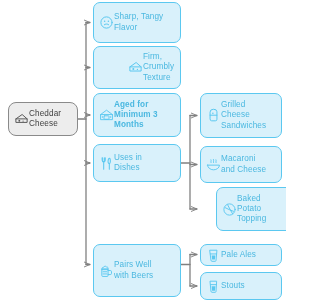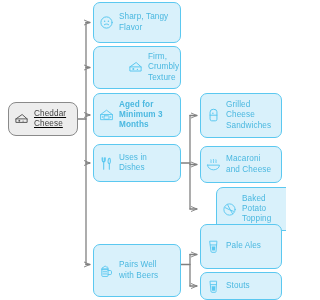--- a/index.html
+++ b/index.html
@@ -11,21 +11,20 @@
     position:relative;
   }
   #canvas{position:absolute;left:0;top:0;width:286px;height:300px;}
   #edges{position:absolute;left:0;top:0;width:286px;height:300px;pointer-events:none;}
 
   .node{
     position:absolute;
     box-sizing:border-box;
     display:flex;
     align-items:center;
-    gap:5px;
     padding:4px 6px 4px 5px;
     border-radius:7px;
     border:1.4px solid #5bc8f0;
     background:#d9f1fb;
   }
   .node.root{
     border:1.4px solid #8a8a8a;
     background:#ededed;
     border-radius:8px;
   }
@@ -37,31 +36,31 @@
   .node .lbl{
     color:#4bb8e0;
     font-size:8.2px;
     line-height:10.2px;
     letter-spacing:.1px;
     white-space:pre-line;
   }
   .node.root .lbl{color:#3f3f3f;}
 
   
-  .n-root   {left:8px;  top:102px; width:70px;  height:34px;text-decoration:underline;}
+  .n-root   {left:8px;  top:102px; width:70px;  height:34px;}
   .n-flavor {left:93px; top:2px;   width:88px;  height:41px;}
   .n-texture{left:93px; top:46px;  width:88px;  height:43px;padding-left:34px;}
   .n-aged   {left:93px; top:93px;  width:88px;  height:44px;font-weight:bold;}
   .n-uses   {left:93px; top:144px; width:88px;  height:38px;}
   .n-beers  {left:93px; top:244px; width:88px;  height:53px;}
 
   .n-grilled{left:200px;top:93px;  width:82px;  height:45px;}
   .n-mac    {left:200px;top:146px; width:82px;  height:37px;}
   .n-potato {left:216px;top:187px; width:82px;  height:44px;}
-  .n-ale    {left:200px;top:224px; width:82px;  height:45px;}
+  .n-ale    {left:200px;top:244px; width:82px;  height:22px;}
   .n-stout  {left:200px;top:272px; width:82px;  height:28px;}
 </style>
 </head>
 <body>
 
 <div id="canvas">
 
   <svg id="edges" viewBox="0 0 286 300">
     <defs>
       <marker id="arw" viewBox="0 0 10 10" refX="9" refY="5" markerWidth="5" markerHeight="5" orient="auto-start-reverse">

